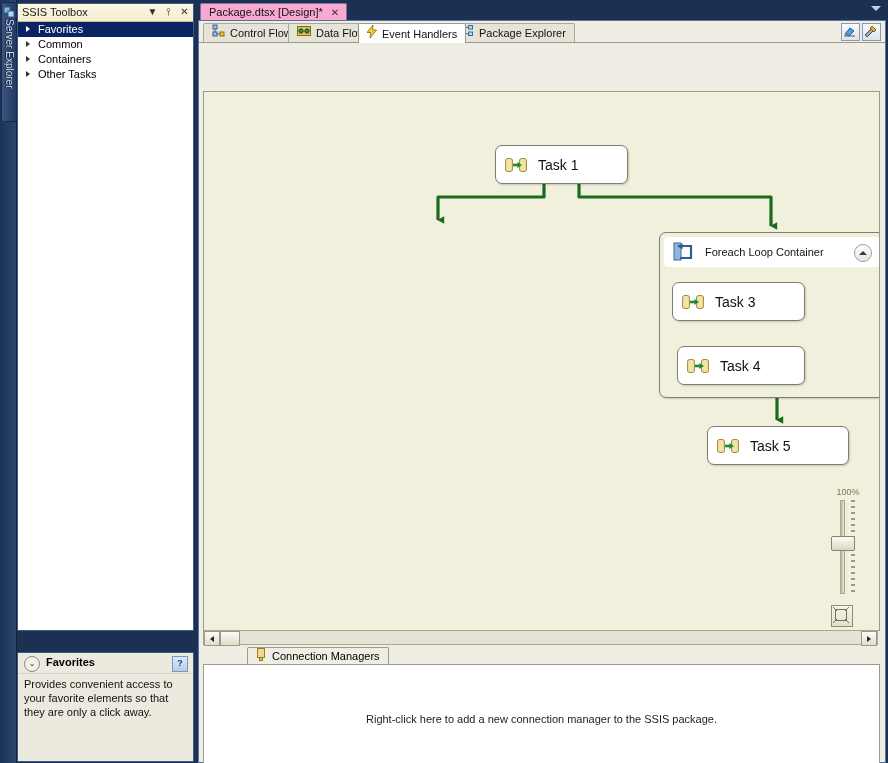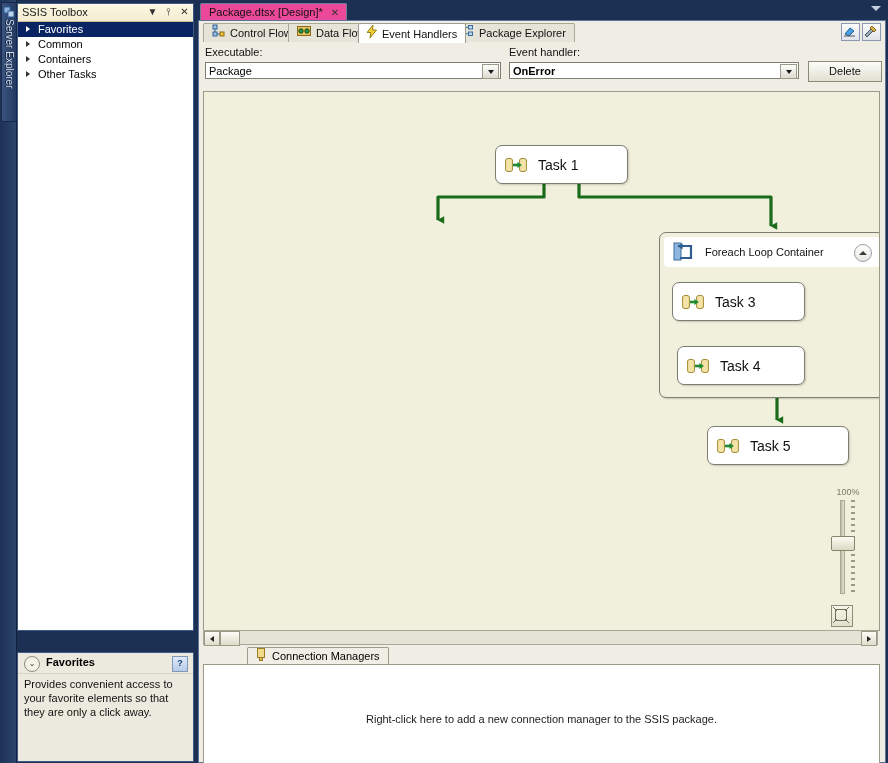--- a/index.html
+++ b/index.html
@@ -51,21 +51,21 @@
   .fav-title{position:absolute;left:28px;top:3px;font-weight:bold;font-size:11px;}
   .fav-help{position:absolute;right:5px;top:3px;width:14px;height:14px;
     background:linear-gradient(to bottom,#dfe9f7,#b7cbe6);border:1px solid #7f98b8;
     text-align:center;line-height:13px;font-size:9px;color:#123f7a;font-weight:bold;}
   .fav-text{position:absolute;left:6px;top:24px;right:6px;font-size:11px;line-height:14px;color:#111;}
 
   
   .main{position:absolute;left:196px;top:0px;width:692px;height:763px;background:#1c3053;}
   .doctabrow{position:relative;height:20px;}
   .doctab{position:absolute;left:4px;top:3px;height:17px;padding:0 7px 0 8px;
-    background:#ec4899;border:1px solid #6f7e96;border-bottom:none;border-radius:2px 2px 0 0;
+    background:#f9a8d4;border:1px solid #6f7e96;border-bottom:none;border-radius:2px 2px 0 0;
     font-size:11px;line-height:17px;color:#111;display:flex;align-items:center;gap:8px;}
   .doctab .x{font-size:10px;color:#333;}
   .dd-caret{position:absolute;right:7px;top:6px;width:0;height:0;
     border-left:5px solid transparent;border-right:5px solid transparent;border-top:5px solid #c6d2e4;}
 
   .docbody{position:absolute;left:2px;top:20px;width:686px;height:741px;
     background:#f0eee4;border:1px solid #5c7399;}
 
   
   .dtabs{position:relative;height:21px;background:#f0eee4;
@@ -265,39 +265,20 @@
           </span>
           <span class="tbtn">
             <svg width="15" height="14" viewBox="0 0 15 14">
               <path d="M2 11 L9 4 L11 6 L4 13 Z" fill="#9aa7b5" stroke="#4a5662"></path>
               <path d="M9 2 L13 6 L11 8 L7 4 Z" fill="#d8b24a" stroke="#8a6a12"></path>
             </svg>
           </span>
         </div>
       </div>
 
-      <div class="ehbar">
-        <span class="lbl" style="left:6px;top:4px;">Executable:</span>
-        <div class="combo" style="left:6px;top:20px;width:296px;">
-          <span>Package</span>
-          <span class="arrowbox">
-              <i></i>
-            </span>
-        </div>
-
-        <span class="lbl" style="left:310px;top:4px;">Event handler:</span>
-        <div class="combo" style="left:310px;top:20px;width:290px;font-weight:bold;">
-          <span>OnError</span>
-          <span class="arrowbox">
-              <i></i>
-            </span>
-        </div>
-
-        <div class="btn" style="left:609px;top:19px;width:72px;">Delete</div>
-      </div>
 
       <div class="canvas">
 
         <svg class="links">
           <defs>
             <marker id="ah" markerWidth="9" markerHeight="9" refX="4.2" refY="7.6" orient="auto" markerUnits="userSpaceOnUse">
               <path d="M0.4,1.4 L8,1.4 L4.2,8.4 Z" fill="#1a6b1a"></path>
             </marker>
           </defs>
           <g fill="none" stroke="#1a6b1a" stroke-width="3.2" stroke-linejoin="round" stroke-linecap="butt">

